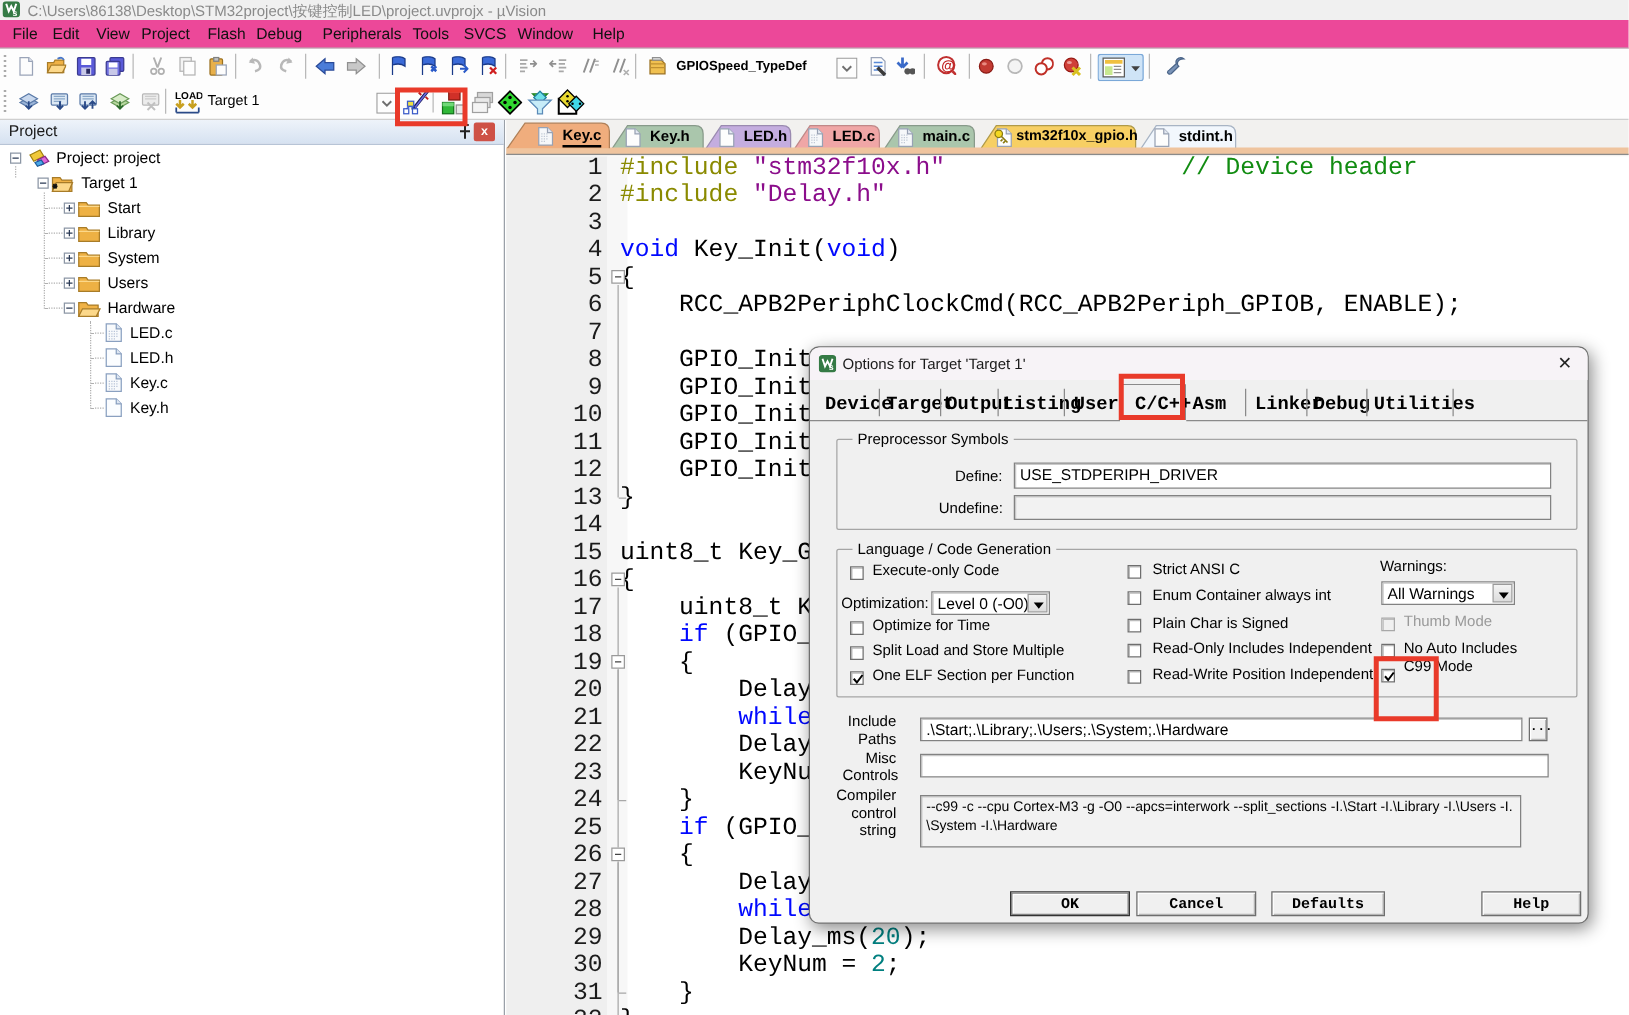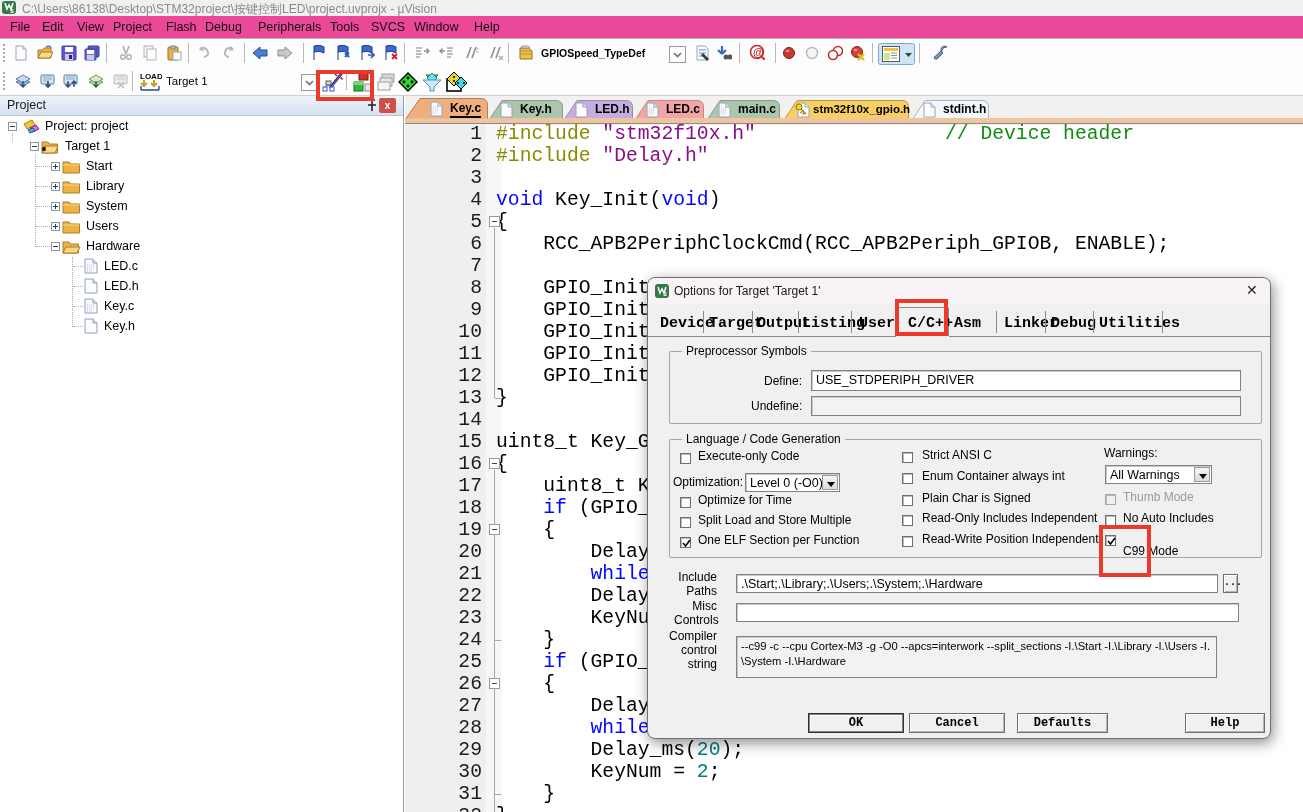--- a/index.html
+++ b/index.html
@@ -699,21 +699,21 @@
     </div>
  <div class="cb dis" style="left:457px;top:216px"></div>
  <div class="dl" style="left:475px;top:212px;color:#9a9a9a">Thumb Mode</div>
  <div class="cb" style="left:457px;top:237px"></div>
  <div class="dl" style="left:475px;top:233px">No Auto Includes</div>
  <div class="cb" style="left:457px;top:257px">
       <svg width="11" height="11">
         <path d="M2 5 l2.5 3 L9 2" stroke="#000" stroke-width="1.6" fill="none"></path>
       </svg>
     </div>
- <div class="dl" style="left:475px;top:266px">C99 Mode</div>
+ <div class="dl" style="left:475px;top:248px">C99 Mode</div>
 
  <div class="dl" style="left:26px;top:292px;width:43px;text-align:right;line-height:14px">Include<br>Paths</div>
  <div class="tbx" style="left:88px;top:296px;width:482px;height:19px">.\Start;.\Library;.\Users;.\System;.\Hardware</div>
  <div class="btn" style="left:575px;top:296px;width:15px;height:19px;font-size:10px;line-height:16px">...</div>
  <div class="dl" style="left:26px;top:321px;width:43px;text-align:right;line-height:14px">Misc<br>Controls</div>
  <div class="tbx" style="left:88px;top:325px;width:503px;height:19px"></div>
  <div class="dl" style="left:16px;top:351px;width:53px;text-align:right;line-height:14px">Compiler<br>control<br>string</div>
  <div class="tbx dis" style="left:88px;top:358px;width:481px;height:42px;line-height:15px;font-size:11.2px">
       <div>--c99 -c --cpu Cortex-M3 -g -O0 --apcs=interwork --split_sections -I.\Start -I.\Library -I.\Users -I.</div>
       <div>\System -I.\Hardware</div>

